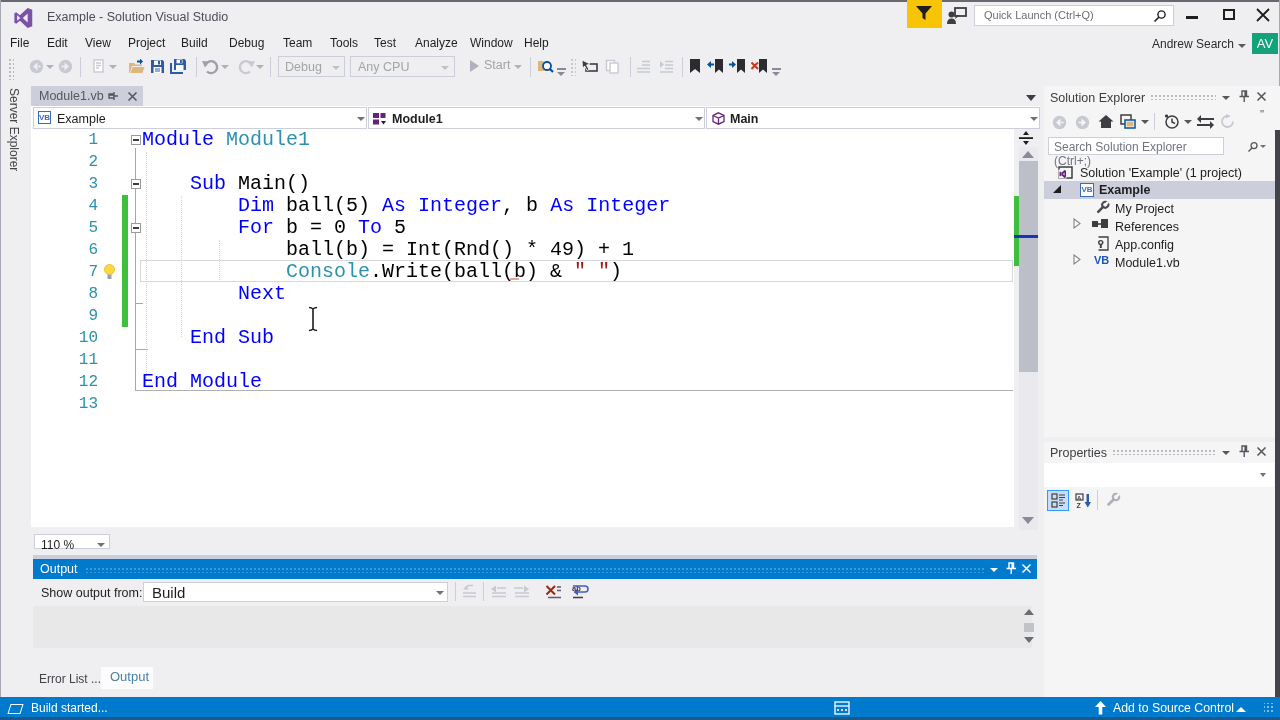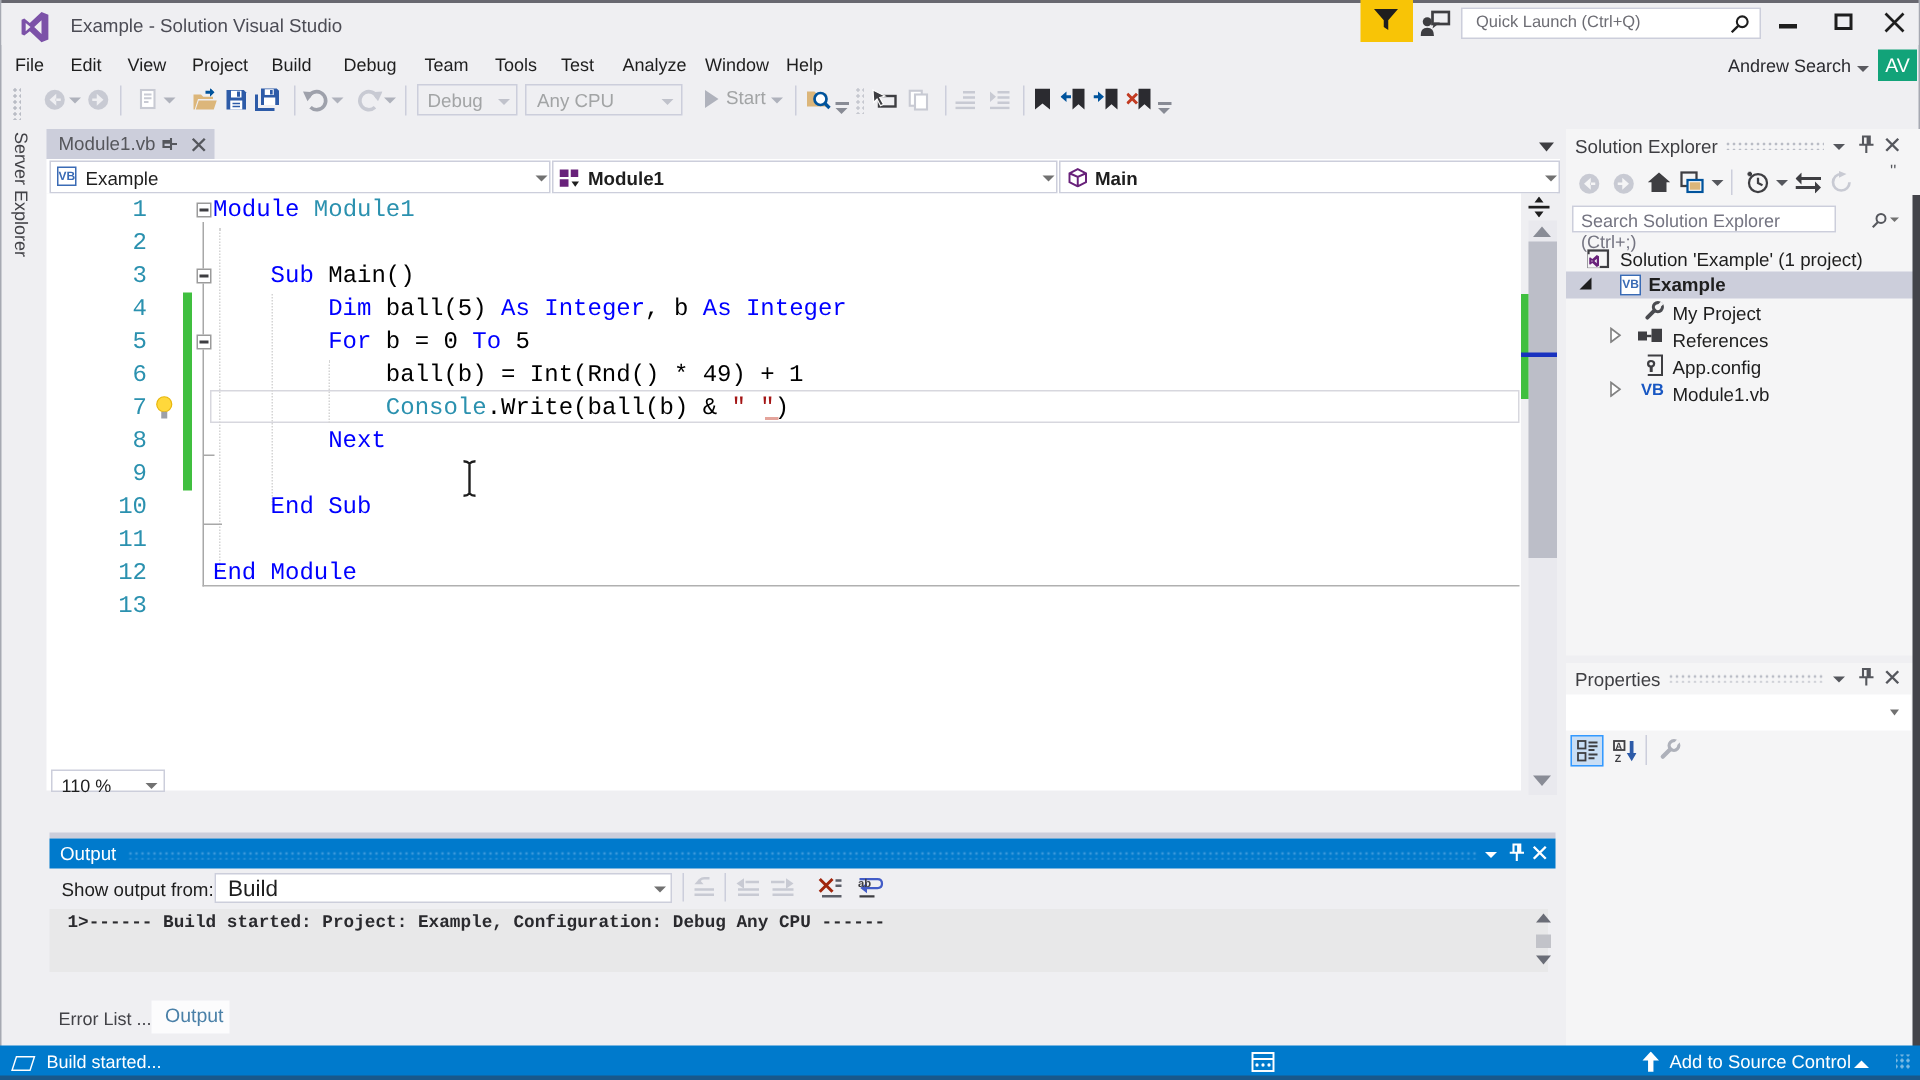--- a/index.html
+++ b/index.html
@@ -262,40 +262,40 @@
 
     <div class="abs foldbox" style="left:105px;top:49px;"></div>
     <div class="abs foldbox" style="left:105px;top:93px;"></div>
     <div class="abs foldbox" style="left:105px;top:137px;"></div>
 
     <svg class="abs" style="left:77px;top:178px;" width="13" height="16" viewBox="0 0 13 16">
       <circle cx="6.5" cy="5.5" r="5" fill="#FFD83B" stroke="#E8B70C" stroke-width="0.8"></circle>
       <rect x="4.5" y="10.5" width="4" height="4.5" fill="#9DA0A8"></rect>
     </svg>
 
-    <pre class="abs mono" style="left:116px;top:43px;margin:0;font-size:16px;line-height:22px;color:#000;"><span class="kw">Module</span> <span class="ty">Module1</span>
+    <pre class="abs mono" style="left:116px;top:43px;margin:0;font-size:20px;line-height:22px;color:#000;"><span class="kw">Module</span> <span class="ty">Module1</span>
 
     <span class="kw">Sub</span> Main()
         <span class="kw">Dim</span> ball(5) <span class="kw">As</span> <span class="kw">Integer</span>, b <span class="kw">As</span> <span class="kw">Integer</span>
         <span class="kw">For</span> b = 0 <span class="kw">To</span> 5
             ball(b) = Int(Rnd() * 49) + 1
             <span class="ty">Console</span>.Write(ball(b) &amp; <span class="st">" "</span>)
         <span class="kw">Next</span>
 
     <span class="kw">End Sub</span>
 
 <span class="kw">End Module</span></pre>
 
     <div class="abs" style="left:484px;top:192px;width:9px;height:2px;background:#E4A49B;"></div>
 
     <svg class="abs" style="left:281px;top:220px;" width="12" height="26" viewBox="0 0 12 26">
       <path fill="#fff" stroke="#1E1E1E" stroke-width="1.6" d="M2 1.5 Q4.5 1.5 6 3 Q7.5 1.5 10 1.5 M6 3 L6 23 M2 24.5 Q4.5 24.5 6 23 Q7.5 24.5 10 24.5"></path>
     </svg>
 
-    <div class="abs combo" style="left:8px;top:427px;width:76px;height:15px;">
+    <div class="abs combo" style="left:8px;top:448px;width:76px;height:15px;">
       <div class="abs" style="left:6px;top:3px;font-size:12px;">110 %</div>
       <div class="abs darr" style="left:62px;top:8px;"></div>
     </div>
   </div>
 
   <div id="scrollcol" class="abs" style="left:1014px;top:129px;width:24px;height:401px;">
 
     <div class="abs" style="left:0;top:0;width:24px;height:18px;background:#EFEFF2;">
       <svg class="abs" style="left:4px;top:2px;" width="16" height="14" viewBox="0 0 16 14">
         <path fill="#1E1E1E" d="M8 0 L11 4 L5 4 Z M8 14 L5 10 L11 10 Z"></path>
@@ -489,21 +489,20 @@
       <path stroke="#5B5E68" stroke-width="1.6" d="M12 3 H16 M12 6.5 H16 M3 13.5 H16"></path>
     </svg>
     <svg class="abs" style="left:538px;top:29px;" width="18" height="15" viewBox="0 0 18 15">
       <path fill="none" stroke="#425CC7" stroke-width="1.5" d="M2 2 L14 2 Q17 2 17 5 Q17 8 14 8 L6 8"></path>
       <path fill="#425CC7" d="M7 4.5 L7 11.5 L2.5 8 Z"></path>
       <path stroke="#3E3E42" stroke-width="1.5" d="M2 13.5 H12"></path>
       <text x="1" y="7" font-size="7.5" fill="#3E3E42" font-weight="bold">ab</text>
     </svg>
 
     <div class="abs" style="left:0px;top:51px;width:999px;height:42px;background:#E8E8E9;">
-      <div class="abs mono" style="left:12px;top:2px;font-size:11.8px;font-weight:bold;color:#2A2A2E;">1&gt;------ Build started: Project: Example, Configuration: Debug Any CPU ------</div>
 
       <div class="abs" style="left:991px;top:3px;width:0;height:0;border-left:5px solid transparent;border-right:5px solid transparent;border-bottom:6px solid #6A6D77;"></div>
       <div class="abs" style="left:991px;top:17px;width:10px;height:9px;background:#C2C3C9;"></div>
       <div class="abs" style="left:991px;top:31px;width:0;height:0;border-left:5px solid transparent;border-right:5px solid transparent;border-top:6px solid #6A6D77;"></div>
     </div>
 
     <div class="abs" style="left:6px;top:117px;font-size:12px;color:#424247;">Error List ...</div>
     <div class="abs" style="left:68px;top:112px;width:52px;height:22px;background:#FCFCFD;">
       <div class="abs" style="left:9px;top:2px;font-size:13px;color:#4A80A8;">Output</div>
     </div>

